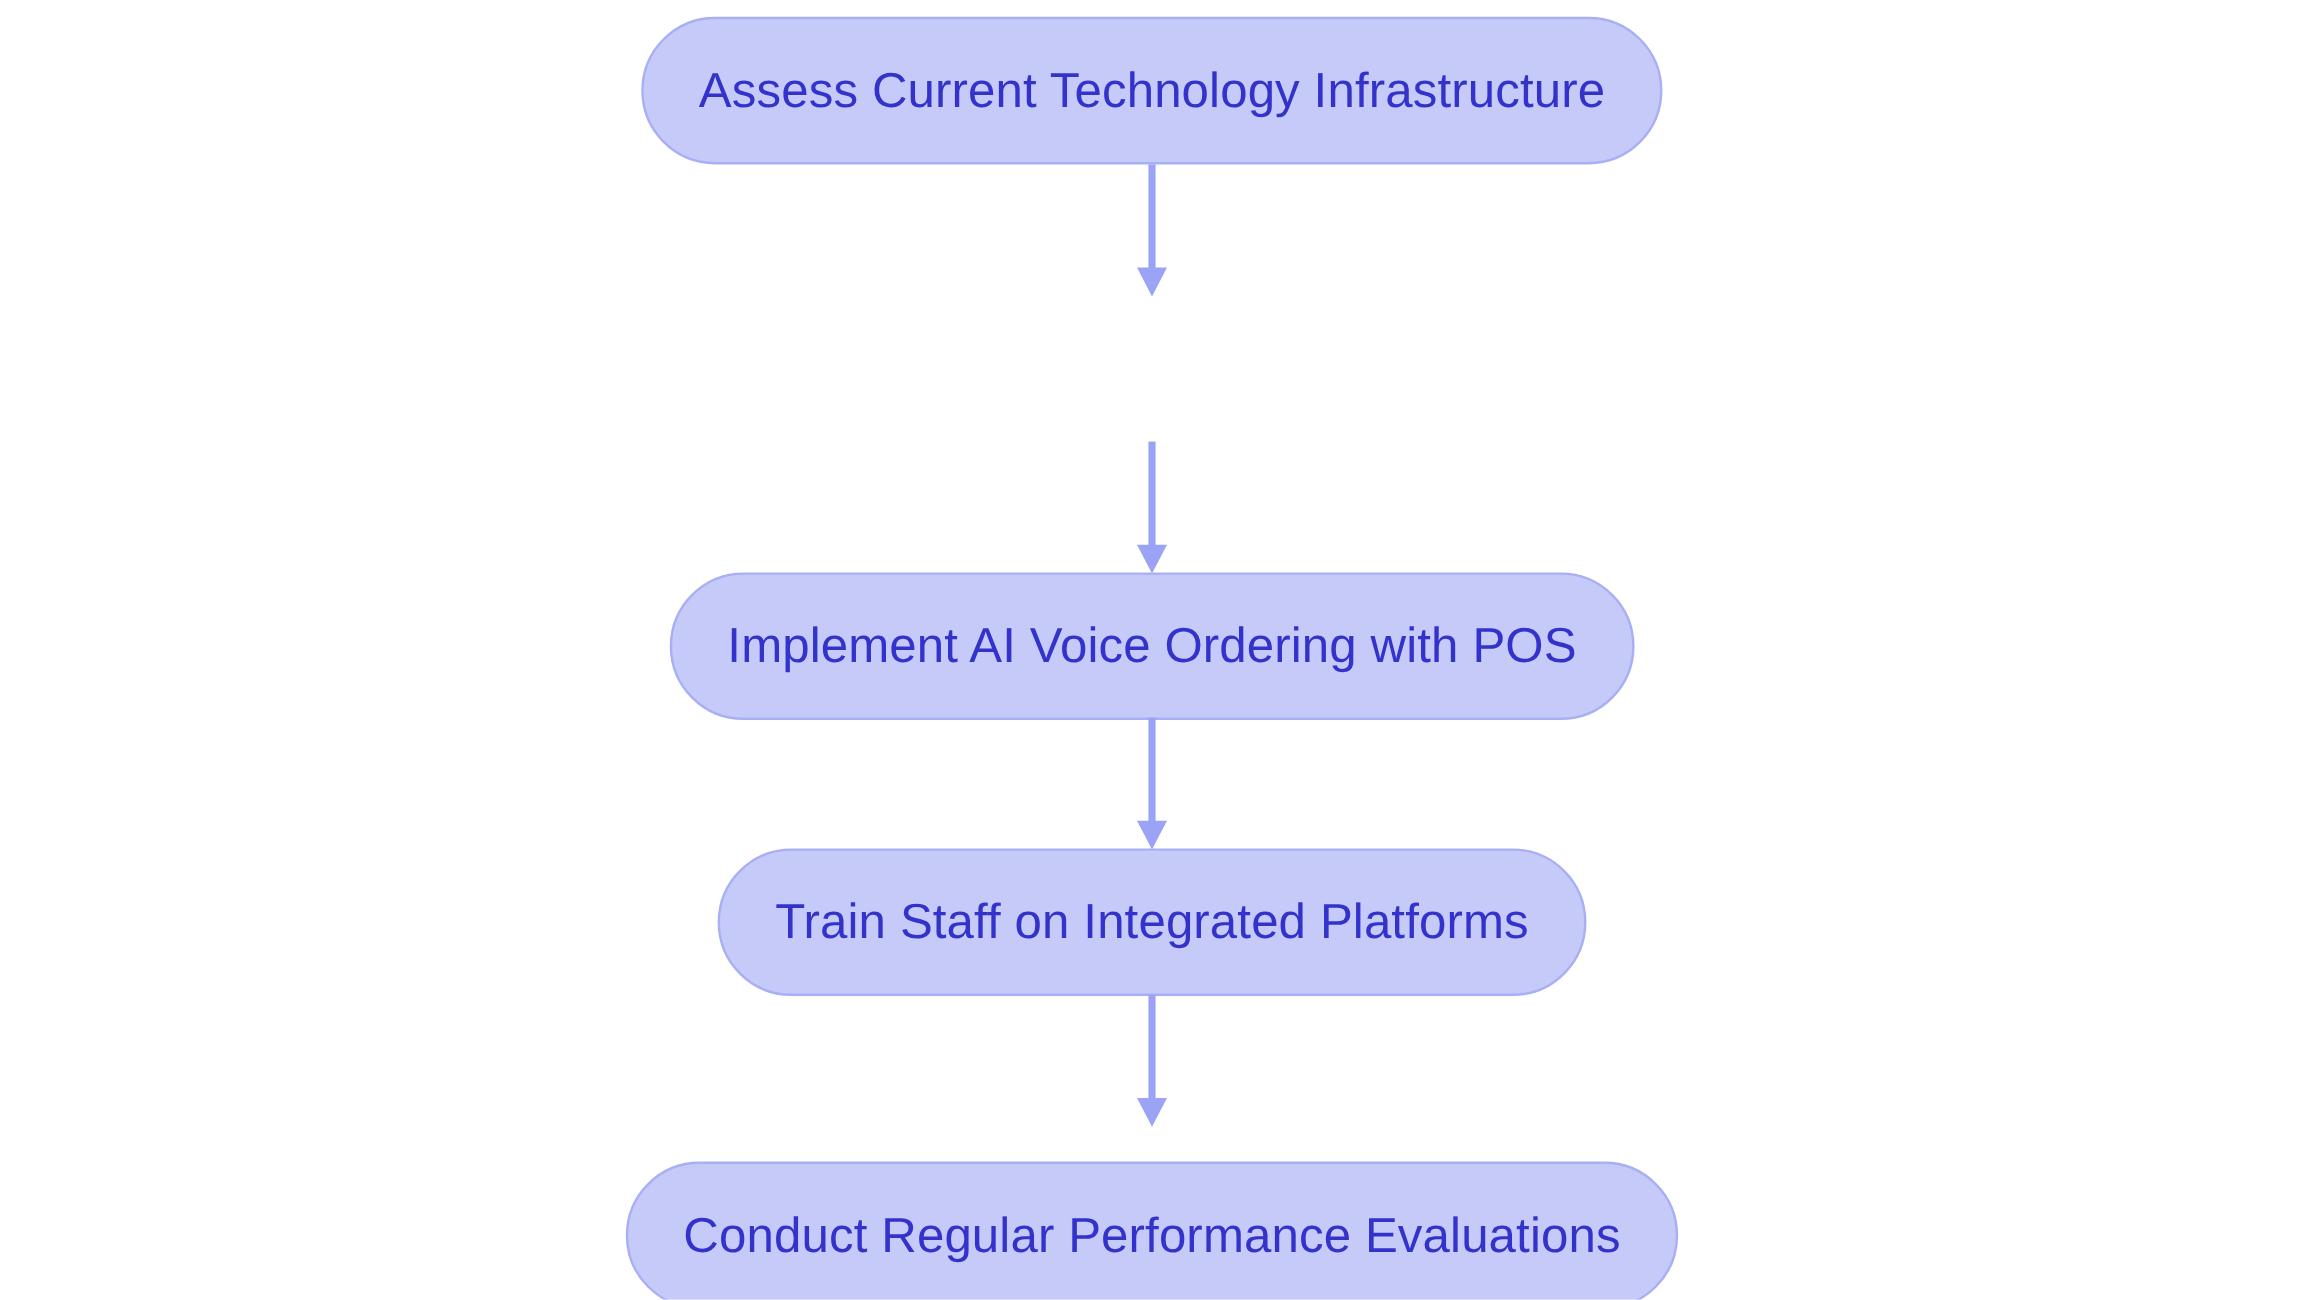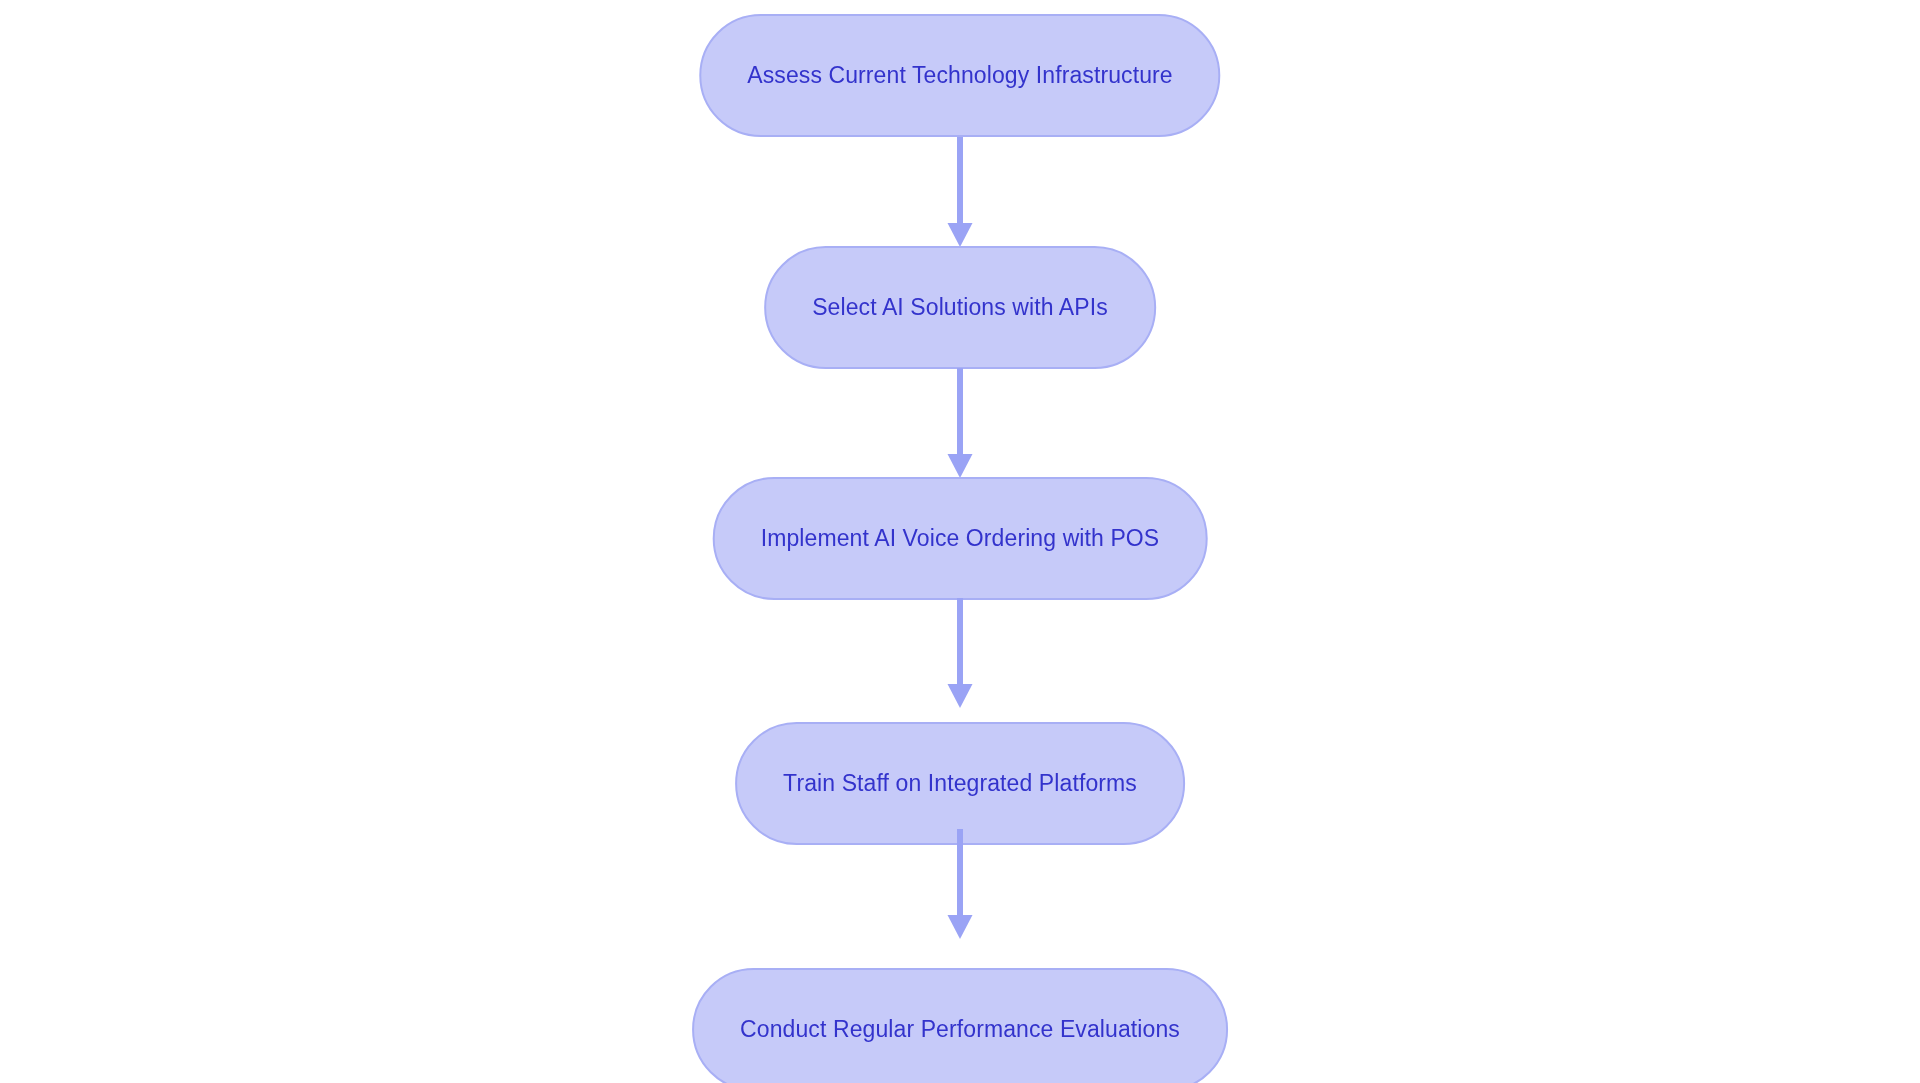--- a/index.html
+++ b/index.html
@@ -33,31 +33,31 @@
     justify-content: center;
     background: #c6caf9;
     border: 2px solid #a8aff5;
     border-radius: 9999px;
     height: 123px;
     padding: 0 46px;
     white-space: nowrap;
   }
   .node-label {
     color: #3333cc;
-    font-size: 23px;
+    font-size: 41px;
     font-weight: 400;
     letter-spacing: 0.1px;
     line-height: 1;
     white-space: nowrap;
   }
 
   .node-1 { top: 14px;  }
   .node-2 { top: 246px; }
   .node-3 { top: 477px; justify-content: flex-end; }
-  .node-4 { top: 722px; }
+  .node-4 { top: 707px; }
   .node-5 { top: 968px; }
 
   
   .connector {
     position: absolute;
     left: 50%;
     transform: translateX(-50%);
     width: 40px;
     height: 110px;
     pointer-events: none;
@@ -78,23 +78,20 @@
     <span class="node-label">Assess Current Technology Infrastructure</span>
   </div>
 
   <div class="connector conn-1">
     <svg width="40" height="110" viewBox="0 0 40 110" xmlns="http://www.w3.org/2000/svg">
       <line x1="20" y1="0" x2="20" y2="88" stroke="#9aa3f5" stroke-width="6"></line>
       <polygon points="20,110 7.5,86 32.5,86" fill="#9aa3f5"></polygon>
     </svg>
   </div>
 
-  <div class="node node-2">
-    <span class="node-label">Select AI Solutions with APIs</span>
-  </div>
 
   <div class="connector conn-2">
     <svg width="40" height="110" viewBox="0 0 40 110" xmlns="http://www.w3.org/2000/svg">
       <line x1="20" y1="0" x2="20" y2="88" stroke="#9aa3f5" stroke-width="6"></line>
       <polygon points="20,110 7.5,86 32.5,86" fill="#9aa3f5"></polygon>
     </svg>
   </div>
 
   <div class="node node-3">
     <span class="node-label">Implement AI Voice Ordering with POS</span>

